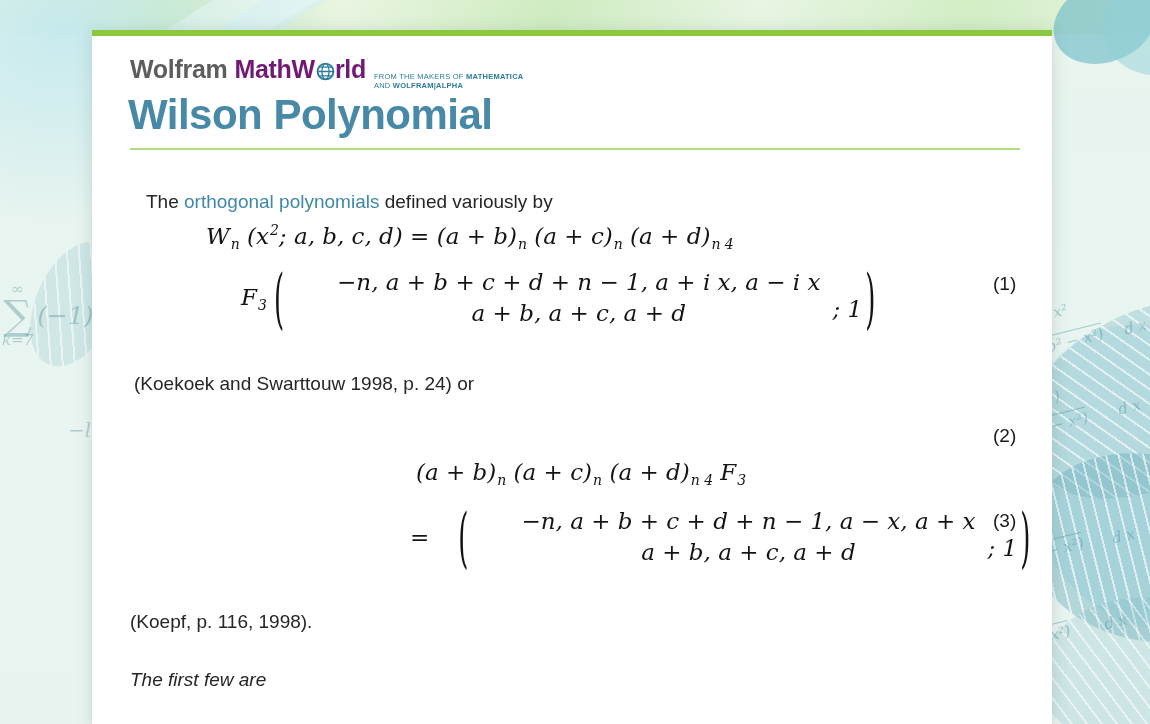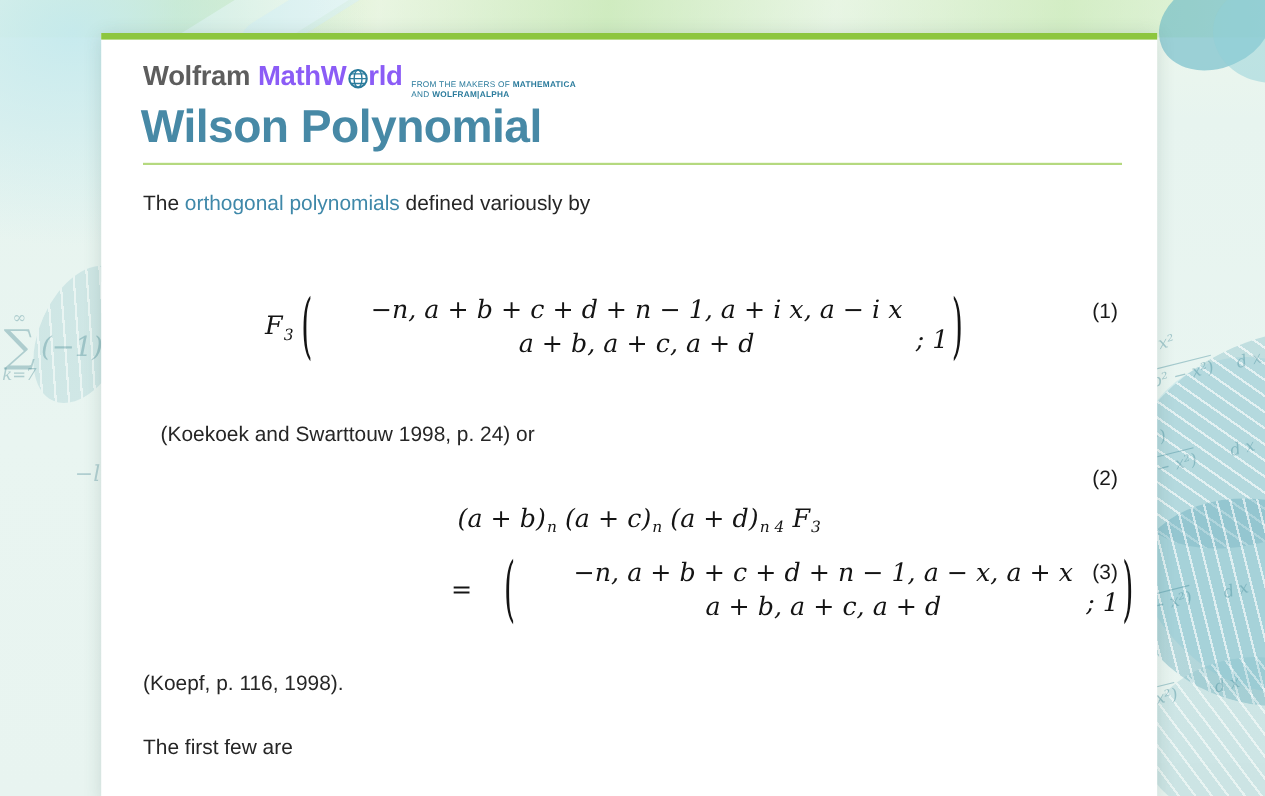--- a/index.html
+++ b/index.html
@@ -52,21 +52,21 @@
   .f8{left:1112px;top:527px;}
   .f9{left:1050px;top:622px;}
   .f10{left:1104px;top:613px;}
   
   .card{position:absolute;left:92px;top:30px;width:960px;height:694px;z-index:2;
     background:#ffffff;border-top:6px solid #8dc63f;box-shadow:0 2px 16px rgba(50,90,80,0.18);}
   .abs{position:absolute;}
   
   .logo-row{left:38px;top:19px;display:flex;align-items:flex-start;}
   .logo-wolfram{font-size:25px;font-weight:600;color:#5d5d5d;letter-spacing:-0.3px;}
-  .logo-mathworld{font-size:25px;font-weight:700;color:#8b5cf6;margin-left:7px;letter-spacing:-0.3px;display:inline-flex;align-items:center;}
+  .logo-mathworld{font-size:25px;font-weight:700;color:#701a75;margin-left:7px;letter-spacing:-0.3px;display:inline-flex;align-items:center;}
   .globe{margin:3px 0 0 1px;}
   .tagline{margin-left:8px;margin-top:17px;color:#2a7b9c;font-size:7.5px;line-height:9px;letter-spacing:0.25px;}
   .tagline b{font-weight:700;}
   
   .page-title{left:36px;top:53px;font-size:42px;line-height:52px;font-weight:600;color:#4789a6;letter-spacing:-0.5px;}
   .rule{left:38px;top:112px;width:890px;border-top:2px solid #b5d97f;height:0;}
   
   .para{font-size:19px;line-height:26px;color:#262626;}
   .p1{left:38px;top:137px;}
   .p2{left:38px;top:331px;}
@@ -150,54 +150,55 @@
       </span>
     <span class="tagline">
       <span>FROM THE MAKERS OF </span><b>MATHEMATICA</b><br>
       <span>AND </span><b>WOLFRAM|ALPHA</b>
     </span>
   </div>
 
   <h1 class="abs page-title" style="margin:0;">Wilson Polynomial</h1>
   <div class="abs rule"></div>
 
-  <p class="abs para p1" style="margin:0;"><span>The </span><span class="link">orthogonal polynomials</span><span> defined variously by</span></p>
-
+  <p class="abs para p1" style="margin:16px;"><span>The </span><span class="link">orthogonal polynomials</span><span> defined variously by</span></p>
+
+  <div class="abs math eq1-l1"><span class="m-i">W</span><span class="m-sub">n</span><span class="m-i"> (x</span><span class="m-sup">2</span><span class="m-i">; a, b, c, d) = (a + b)</span><span class="m-sub">n</span><span class="m-i"> (a + c)</span><span class="m-sub">n</span><span class="m-i"> (a + d)</span><span class="m-sub">n 4</span></div>
   <div class="abs math eq1-l2">
     <span class="mrow">
       <span class="prefix"><span class="m-i">F</span><span class="m-sub">3</span></span>
       <span class="bigparen">(</span>
       <span class="stack">
         <span class="stack-row"><span class="m-i">−n, a + b + c + d + n − 1, a + i x, a − i x</span></span>
         <span class="stack-row"><span class="m-i">a + b, a + c, a + d</span></span>
       </span>
       <span class="eq-suffix"><span class="m-i">; 1</span></span>
       <span class="bigparen">)</span>
     </span>
   </div>
   <div class="abs eqnum n1">(1)</div>
 
-  <p class="abs para p2" style="margin:16px;">(Koekoek and Swarttouw 1998, p. 24) or</p>
+  <p class="abs para p2" style="margin:4px;">(Koekoek and Swarttouw 1998, p. 24) or</p>
 
   <div class="abs eqnum n2">(2)</div>
 
   <div class="abs math eq3-l1"><span class="m-i">(a + b)</span><span class="m-sub">n</span><span class="m-i"> (a + c)</span><span class="m-sub">n</span><span class="m-i"> (a + d)</span><span class="m-sub">n 4</span><span class="m-i"> F</span><span class="m-sub">3</span></div>
   <div class="abs math eq3-l2">
     <span class="mrow">
       <span class="eq3-eq">=</span>
       <span class="bigparen">(</span>
       <span class="stack">
         <span class="stack-row"><span class="m-i">−n, a + b + c + d + n − 1, a − x, a + x</span></span>
         <span class="stack-row"><span class="m-i">a + b, a + c, a + d</span></span>
       </span>
       <span class="eq-suffix"><span class="m-i">; 1</span></span>
       <span class="bigparen">)</span>
     </span>
   </div>
   <div class="abs eqnum n3">(3)</div>
 
   <p class="abs para p3" style="margin:0;">(Koepf, p. 116, 1998).</p>
-  <p class="abs para p4" style="margin:0;">The first few are</p>
+  <p class="abs para p4" style="margin:0;font-style:italic;">The first few are</p>
 
   <div class="abs cutoff">
     
   </div>
 </div>
 
 </body></html>

